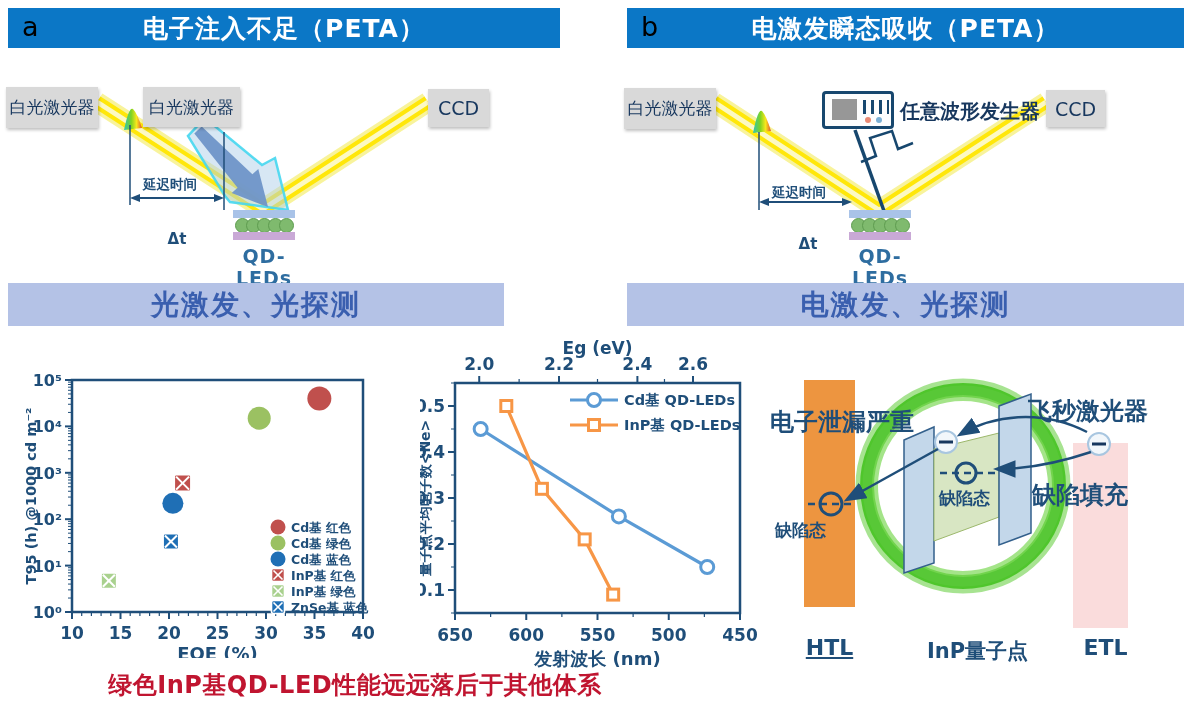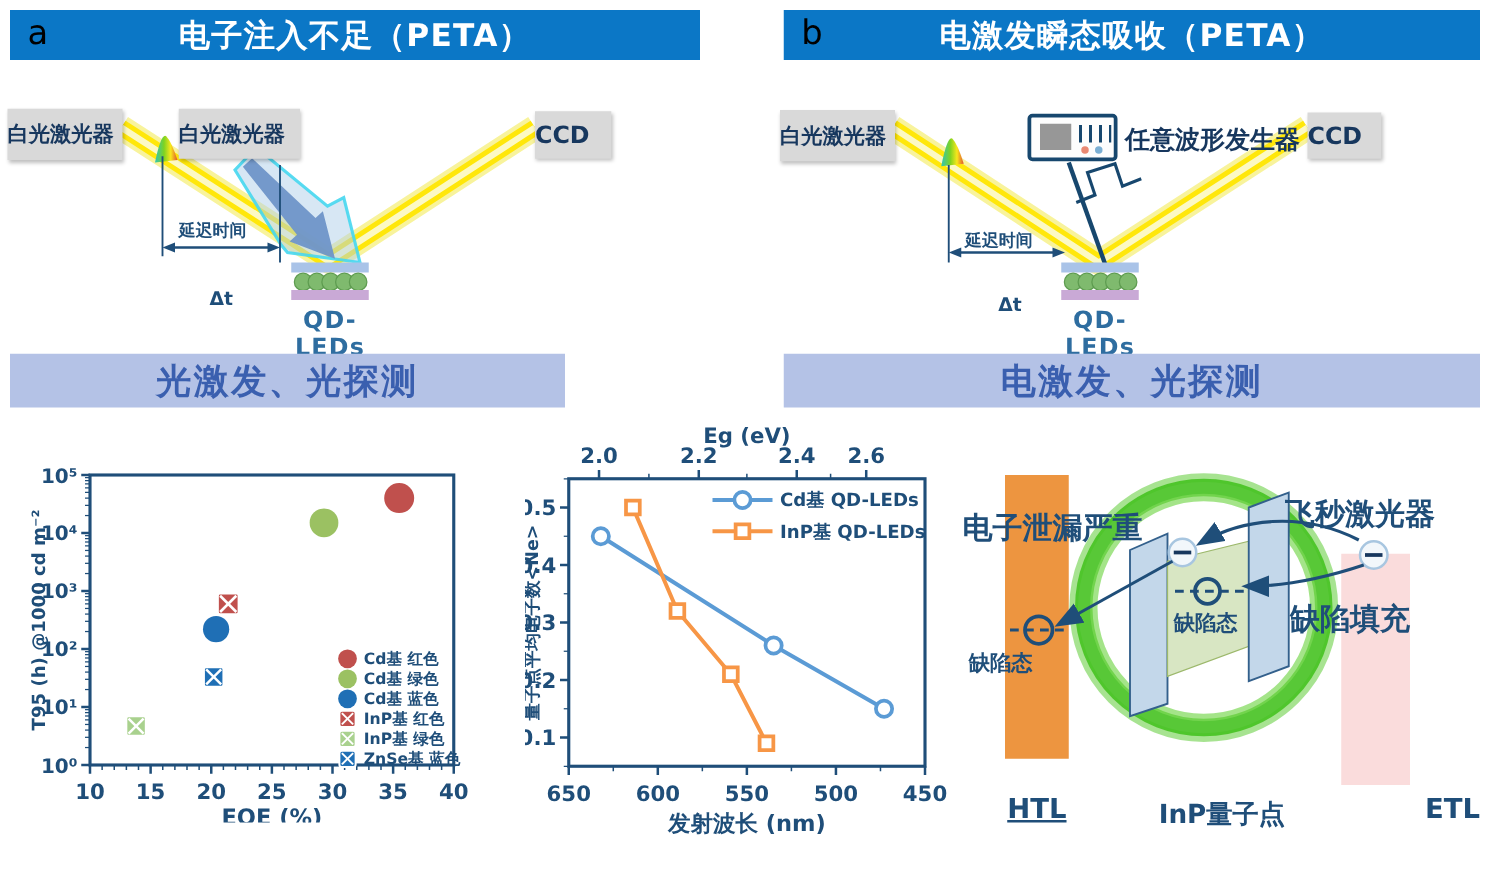--- a/index.html
+++ b/index.html
@@ -16,22 +16,22 @@
   }
   html,body{margin:0;padding:0;background:#fff;}
   body{font-family:"DejaVu Sans","Liberation Sans",sans-serif;}
   .canvas{position:relative;width:1196px;height:716px;background:#ffffff;overflow:hidden;}
   .abs{position:absolute;}
   .hdr{background:var(--header-blue);display:flex;align-items:center;justify-content:center;}
   .hdr .pl{position:absolute;left:14px;top:3px;color:#000;font-size:27px;}
   .hdr .ht{color:#fff;font-size:25px;font-weight:bold;letter-spacing:1px;}
   .banner{background:var(--banner-bg);display:flex;align-items:center;justify-content:center;
           color:var(--banner-text);font-size:28px;font-weight:bold;letter-spacing:2px;}
-  .gbox{background:var(--gray-box);display:flex;align-items:center;
-        color:var(--navy);font-weight:bold;font-size:17px;box-shadow:1px 2px 3px rgba(0,0,0,.25);}
+  .gbox{background:var(--gray-box);display:flex;align-items:center;justify-content:center;
+        color:var(--navy);font-weight:normal;font-size:17px;box-shadow:1px 2px 3px rgba(0,0,0,.25);}
   .smalllbl{color:var(--axis);font-weight:bold;font-size:13.5px;}
   .dtlbl{color:var(--axis);font-weight:bold;font-size:15px;text-align:center;margin-top:24px;}
   .qdlbl{color:var(--qdled-label);font-weight:bold;font-size:19px;text-align:center;letter-spacing:1px;}
   .stack{display:flex;flex-direction:column;}
   .stack .top{height:8px;background:#A9C3E8;}
   .stack .dots{height:14px;display:flex;justify-content:center;align-items:center;}
   .stack .dots i{width:13px;height:13px;border-radius:50%;background:#7FBA6E;border:1.5px solid #5E9C50;margin:0 -2px;}
   .stack .bot{height:8px;background:#C9A9D6;}
   .awg{background:#FDFDFD;border:3px solid #17476E;border-radius:4px;box-sizing:border-box;}
   .awg .scr{position:absolute;left:7px;top:5px;width:25px;height:21px;background:#979797;}
@@ -155,21 +155,21 @@
         <i></i>
         <i></i>
         <i></i>
         <i></i>
         <i></i>
       </div>
     <div class="bot"></div>
   </div>
   <div class="abs qdlbl" style="left:838px;top:245px;width:84px;">QD-LEDs</div>
 
-  <div class="abs banner" style="left:8px;top:283px;width:444px;height:43px;">光激发、光探测</div>
+  <div class="abs banner" style="left:8px;top:283px;width:496px;height:43px;">光激发、光探测</div>
   <div class="abs banner" style="left:627px;top:283px;width:557px;height:43px;">电激发、光探测</div>
 
   <svg id="chart1-svg" class="abs" style="left:20px;top:358px;" width="400" height="300">
       <rect x="52" y="22" width="291" height="232" fill="none" stroke="#1F4E79" stroke-width="2.5"></rect>
       <line x1="52" y1="254" x2="52" y2="261" stroke="#1F4E79" stroke-width="2"></line>
       <text x="52" y="281" text-anchor="middle" fill="#1F4E79" style="font-family:&quot;DejaVu Sans&quot;,sans-serif;font-weight:bold;font-size:17px;">10</text>
       <line x1="100.5" y1="254" x2="100.5" y2="261" stroke="#1F4E79" stroke-width="2"></line>
       <text x="100.5" y="281" text-anchor="middle" fill="#1F4E79" style="font-family:&quot;DejaVu Sans&quot;,sans-serif;font-weight:bold;font-size:17px;">15</text>
       <line x1="149" y1="254" x2="149" y2="261" stroke="#1F4E79" stroke-width="2"></line>
       <text x="149" y="281" text-anchor="middle" fill="#1F4E79" style="font-family:&quot;DejaVu Sans&quot;,sans-serif;font-weight:bold;font-size:17px;">20</text>
@@ -391,16 +391,17 @@
     <path d="M168,89 L78,139" fill="none" stroke="#1F4E79" stroke-width="2.5" marker-end="url(#ah-band)"></path>
   </svg>
 
   <div class="abs bandlbl" style="left:770px;top:406px;font-size:24px;">电子泄漏严重</div>
   <div class="abs bandlbl" style="left:1028px;top:395px;font-size:24px;">飞秒激光器</div>
   <div class="abs bandlbl" style="left:1032px;top:479px;font-size:24px;">缺陷填充</div>
   <div class="abs bandlbl" style="left:939px;top:487px;font-size:17px;">缺陷态</div>
   <div class="abs bandlbl" style="left:775px;top:519px;font-size:17px;">缺陷态</div>
   <div class="abs bandlbl" style="left:804px;top:635px;width:51px;text-align:center;font-size:22px;text-decoration:underline;">HTL</div>
   <div class="abs bandlbl" style="left:925px;top:637px;width:105px;text-align:center;font-size:21px;">InP量子点</div>
-  <div class="abs bandlbl" style="left:1129px;top:635px;width:55px;text-align:right;font-size:22px;">ETL</div>
-
+  <div class="abs bandlbl" style="left:1078px;top:635px;width:55px;text-align:center;font-size:22px;">ETL</div>
+
+  <div class="abs caption" style="left:70px;top:669px;width:570px;">绿色InP基QD-LED性能远远落后于其他体系</div>
 
 </div>
 
 </body></html>

